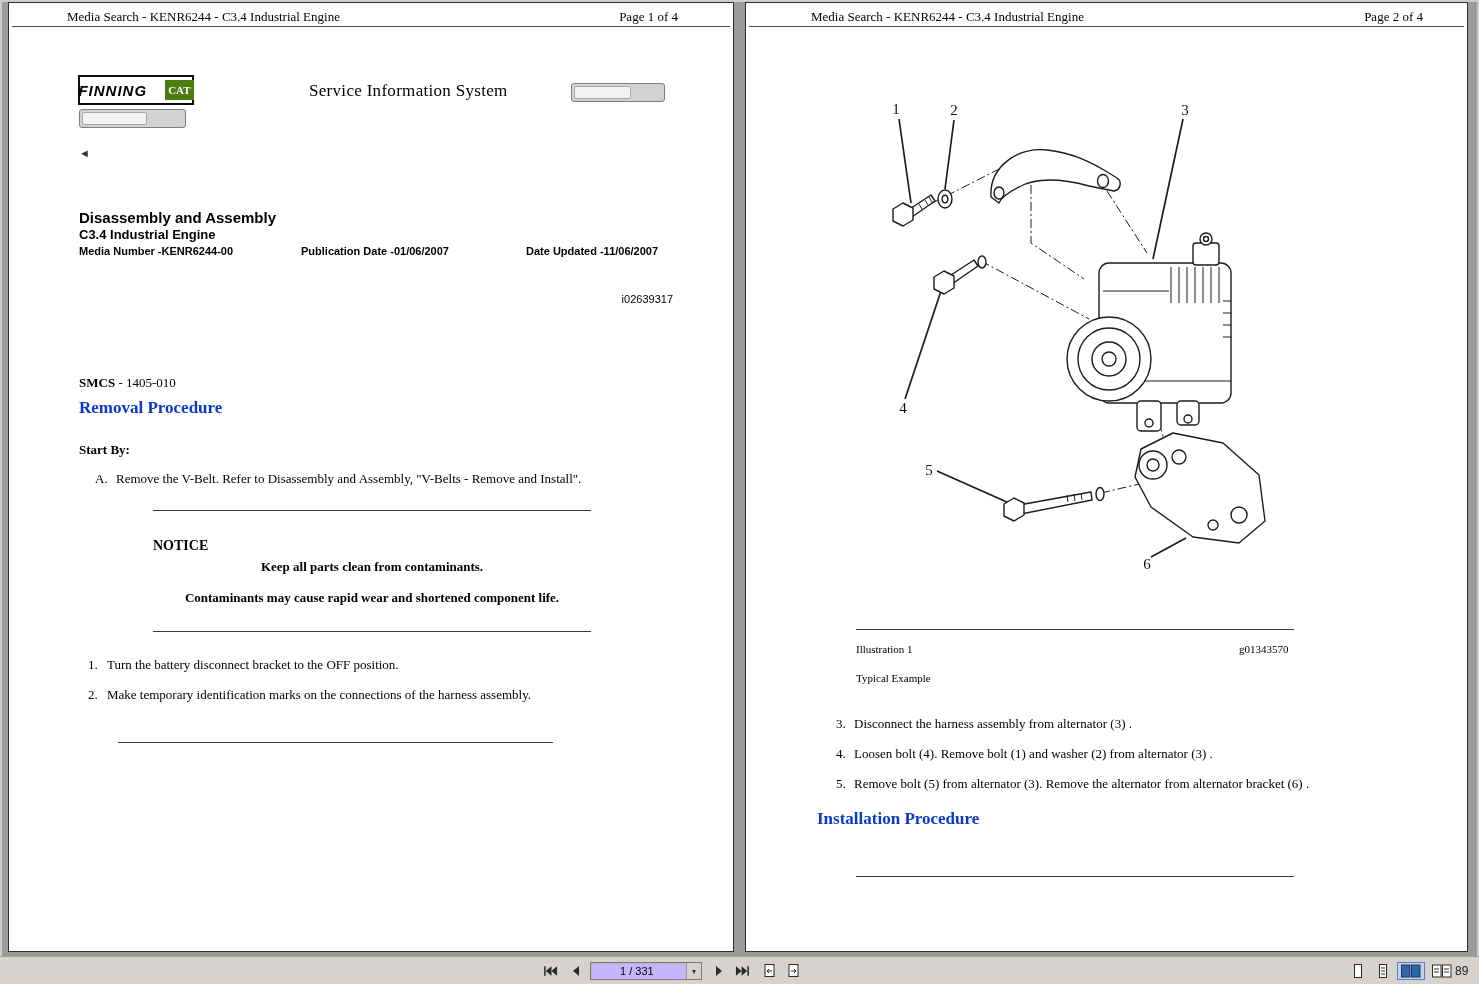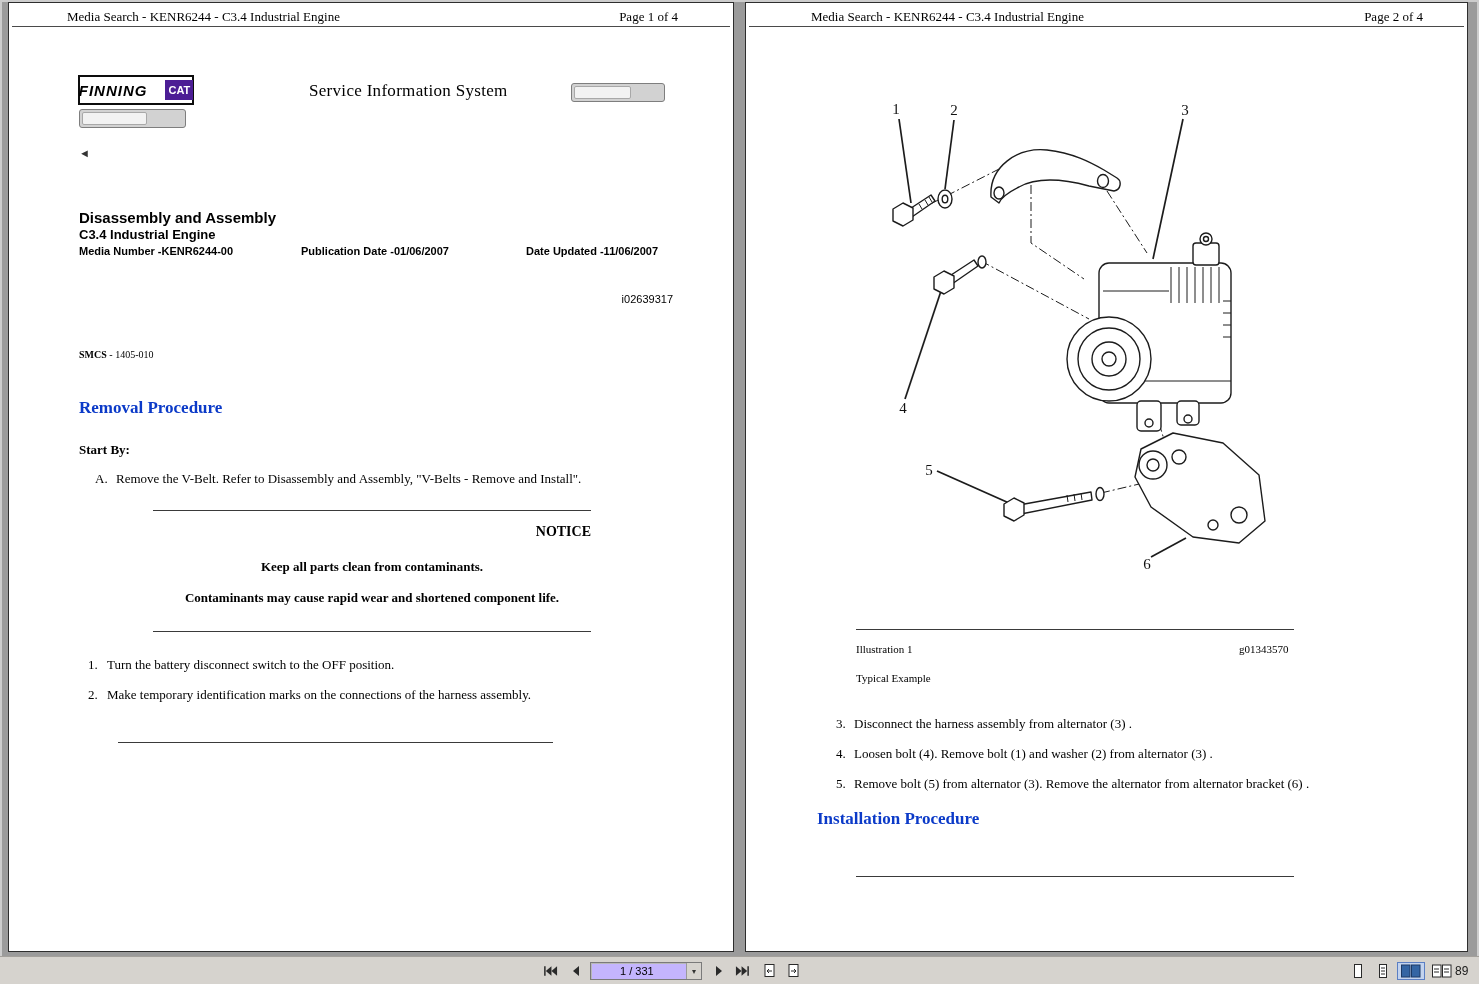--- a/index.html
+++ b/index.html
@@ -27,21 +27,21 @@
 
   .sans { font-family:"Liberation Sans", sans-serif; }
 
   
   .logo-box {
     position:absolute; left:69px; top:72px; width:116px; height:30px;
     border:2px solid #0d0d0d; display:flex; align-items:center; justify-content:center; gap:18px;
     background:#fff;
   }
   .logo-finning { font-family:"Liberation Sans",sans-serif; font-style:italic; font-weight:bold; font-size:15px; letter-spacing:1px; }
-  .logo-cat { background:#4c1d95; color:#fff; font-family:Liberation Sans, sans-serif; font-weight:bold; font-size:11px; padding:4px 3px; }
+  .logo-cat { background:#4d7c0f; color:#fff; font-family:Liberation Serif, serif; font-weight:bold; font-size:11px; padding:4px 3px; }
 
   .combo-field {
     position:absolute; height:19px; border:1px solid #7e7e7e; border-radius:3px;
     background:#d2d2d2; overflow:hidden;
   }
   .combo-field .inner {
     position:absolute; left:2px; top:2px; bottom:2px; width:62%;
     background:#f2f2f2; border:1px solid #a8a8a8; border-radius:2px;
   }
   #field-logo { left:70px; top:106px; width:107px; }
@@ -55,30 +55,30 @@
   .doc-subtitle { position:absolute; left:70px; top:224px; font-weight:bold; font-size:13px; }
   .meta-row  { position:absolute; left:0; right:0; top:242px; font-weight:bold; font-size:11px; }
   .meta-row .m1 { position:absolute; left:70px; }
   .meta-row .m2 { position:absolute; left:292px;text-align:center; }
   .meta-row .m3 { position:absolute; left:517px; }
   .doc-id { position:absolute; right:60px; top:290px; font-size:11px; }
 
   .h1-blue { position:absolute; font-weight:bold; font-size:20px; color:#0b3ac8; }
   .h2-blue { position:absolute; font-weight:bold; font-size:17px; color:#0b3ac8; }
 
-  .smcs { position:absolute; left:70px; top:346px; font-size:10px; }
+  .smcs { position:absolute; left:70px; top:372px; font-size:13px; }
   .smcs b { font-weight:bold; }
 
   .start-by { position:absolute; left:70px; top:439px; font-weight:bold; font-size:13px; }
 
   .step { position:absolute; font-size:13px; }
   .step .num { position:absolute; }
   .step .txt { position:absolute; white-space:nowrap; }
 
-  .notice-title { position:absolute; left:144px; width:438px; top:521px; text-align:right; font-weight:bold; font-size:14px; }
+  .notice-title { position:absolute; left:144px; width:438px; top:535px; text-align:left; font-weight:bold; font-size:14px; }
   .notice-line  { position:absolute; left:35px; width:656px; text-align:center; font-weight:bold; font-size:13px; }
 
   
   .illus { position:absolute; left:95px; top:88px; width:470px; height:545px; }
   .fig-caption  { position:absolute; font-size:11px; }
 
   
   .toolbar {
     position:absolute; left:0; right:0; bottom:0; height:28px;
     background:#d6d3ce; border-top:1px solid #a3a09b;
@@ -141,21 +141,21 @@
   </div>
 
   <div class="rule" style="top:507px; left:144px; width:438px;"></div>
   <div class="notice-title">NOTICE</div>
   <div class="notice-line" style="top:587px;">Contaminants may cause rapid wear and shortened component life.</div>
   <div class="notice-line" style="top:556px;">Keep all parts clean from contaminants.</div>
   <div class="rule" style="top:628px; left:144px; width:438px;"></div>
 
   <div class="step" style="top:654px;">
     <span class="num" style="left:79px;">1.</span>
-    <span class="txt" style="left:98px;">Turn the battery disconnect switch to the OFF position.</span>
+    <span class="txt" style="left:98px;">Turn the battery disconnect bracket to the OFF position.</span>
   </div>
   <div class="step" style="top:684px;">
     <span class="num" style="left:79px;">2.</span>
     <span class="txt" style="left:98px;">Make temporary identification marks on the connections of the harness assembly.</span>
   </div>
 
   <div class="rule" style="top:739px; left:109px; width:435px;"></div>
 </div>
 
 <div class="page" id="page-right">

